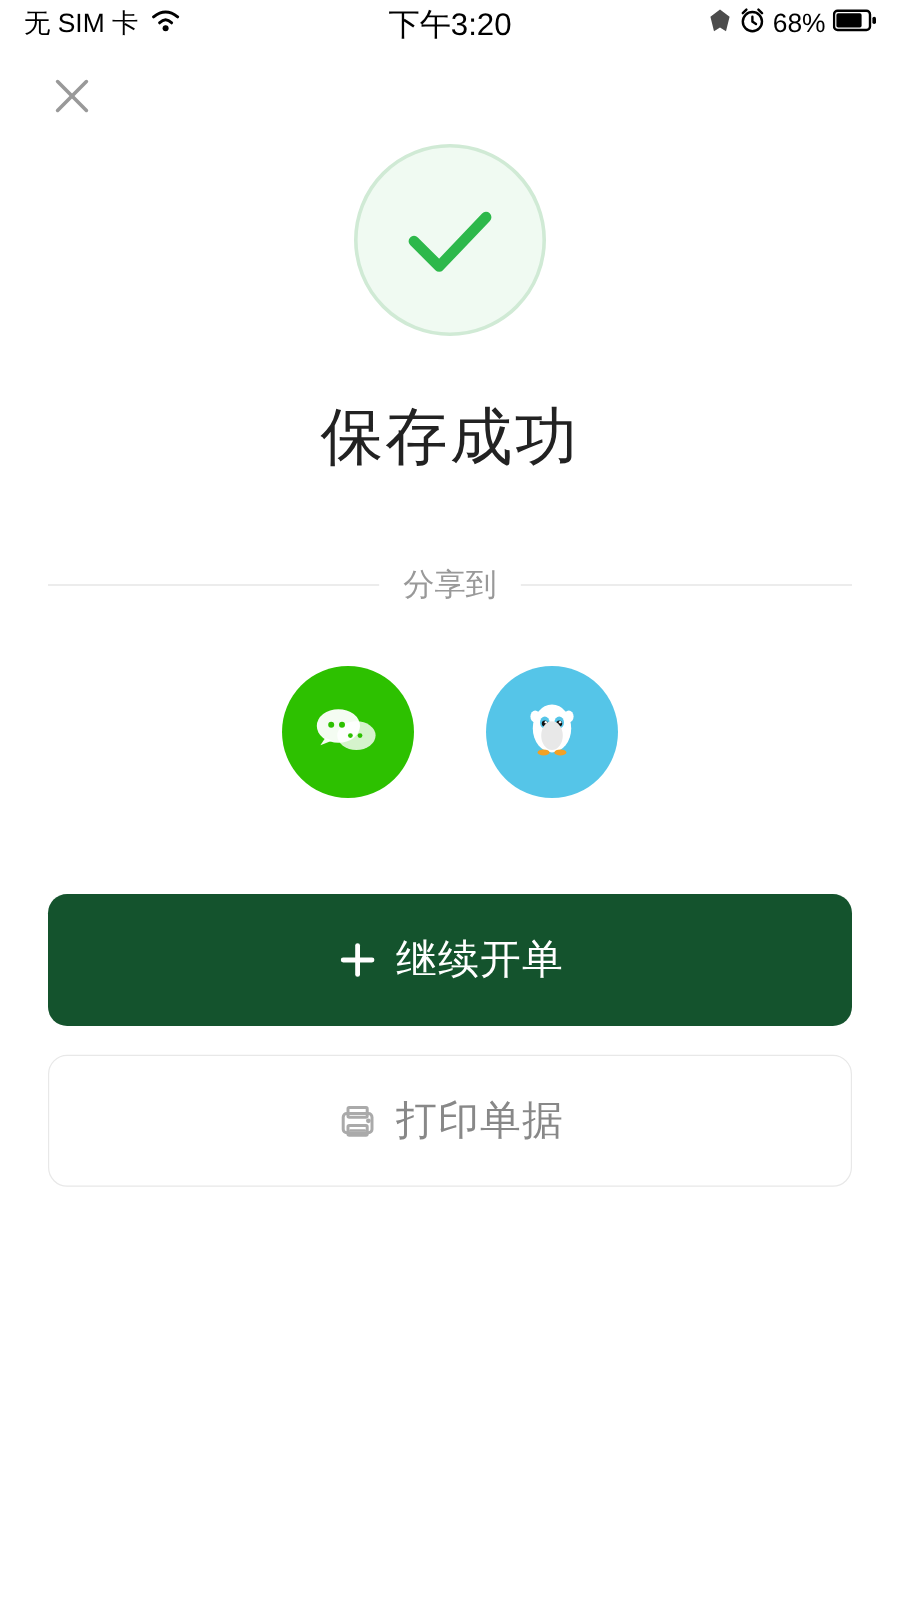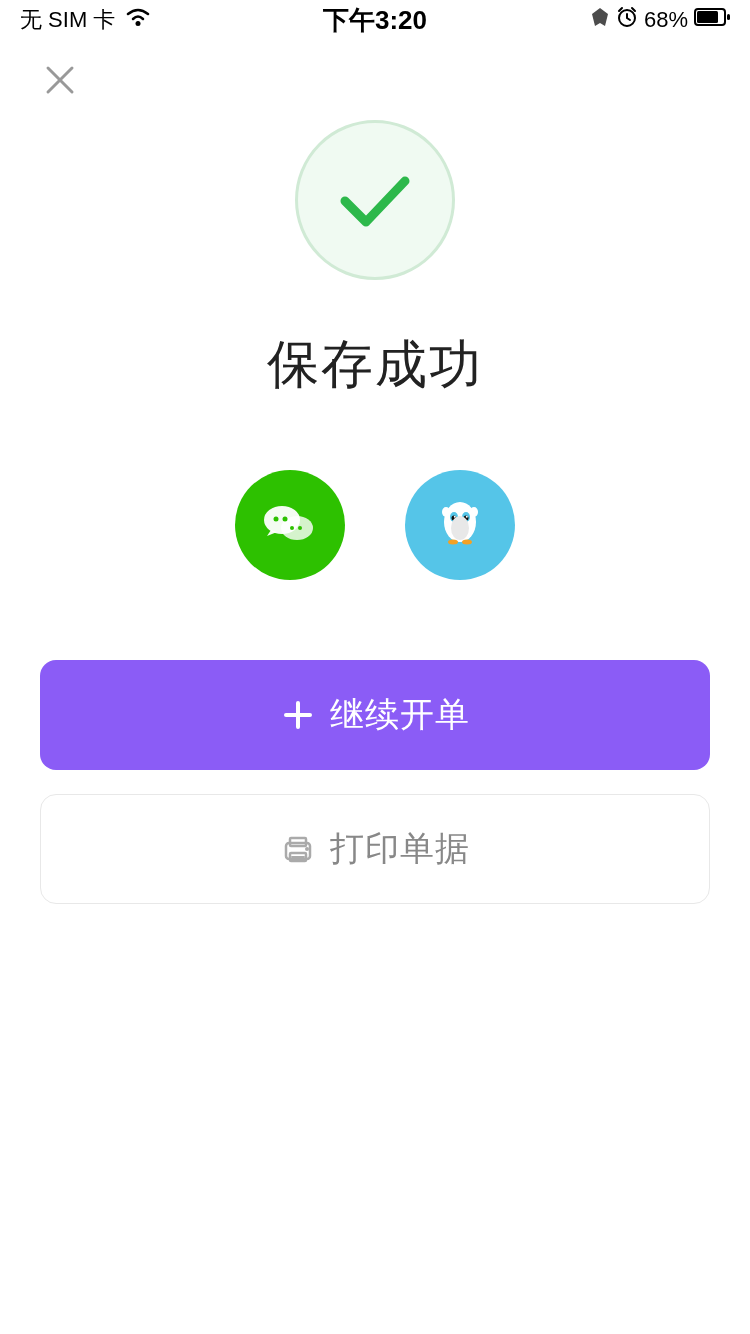--- a/index.html
+++ b/index.html
@@ -33,21 +33,21 @@
 
     .status-left {
       display: flex;
       gap: 8px;
       font-size: 22px;
       font-weight: 400;
     }
 
     .status-center {
       font-size: 26px;
-      font-weight: 700;
+      font-weight: 400;
       position: absolute;
       left: 50%;
       transform: translateX(-50%);
     }
 
     .status-right {
       display: flex;
       align-items: center;
       gap: 6px;
       font-size: 22px;
@@ -179,21 +179,21 @@
       cursor: pointer;
       font-size: 34px;
       display: flex;
       align-items: center;
       justify-content: center;
       gap: 14px;
       letter-spacing: 1px;
     }
 
     .action-btn-primary {
-      background: #8b5cf6;
+      background: #14532d;
       color: #ffffff;
       font-weight: 500;
     }
 
     .action-btn-secondary {
       background: #ffffff;
       color: #888888;
       border: 1px solid #e8e8e8;
       font-weight: 400;
       font-family: Liberation Serif, serif;
@@ -261,20 +261,25 @@
 <div class="main-content">
 
   <div class="success-circle">
     <svg viewBox="0 0 90 90" fill="none" xmlns="http://www.w3.org/2000/svg">
       <path d="M15 46 L36 67 L75 26" stroke="#2db84b" stroke-width="9" stroke-linecap="round" stroke-linejoin="round" fill="none"></path>
     </svg>
   </div>
 
   <div class="success-title">保存成功</div>
 
+  <div class="share-section">
+    <div class="divider-line"></div>
+    <span class="share-label">分享到</span>
+    <div class="divider-line"></div>
+  </div>
 
   <div class="share-icons">
 
     <button class="share-btn share-btn-wechat">
       <svg viewBox="0 0 66 66" fill="none" xmlns="http://www.w3.org/2000/svg">
 
         <ellipse cx="25" cy="28" rx="18" ry="14" fill="white" opacity="0.95"></ellipse>
         <ellipse cx="40" cy="36" rx="16" ry="12" fill="white" opacity="0.8"></ellipse>
 
         <circle cx="19" cy="27" r="2.5" fill="#2dc100"></circle>

